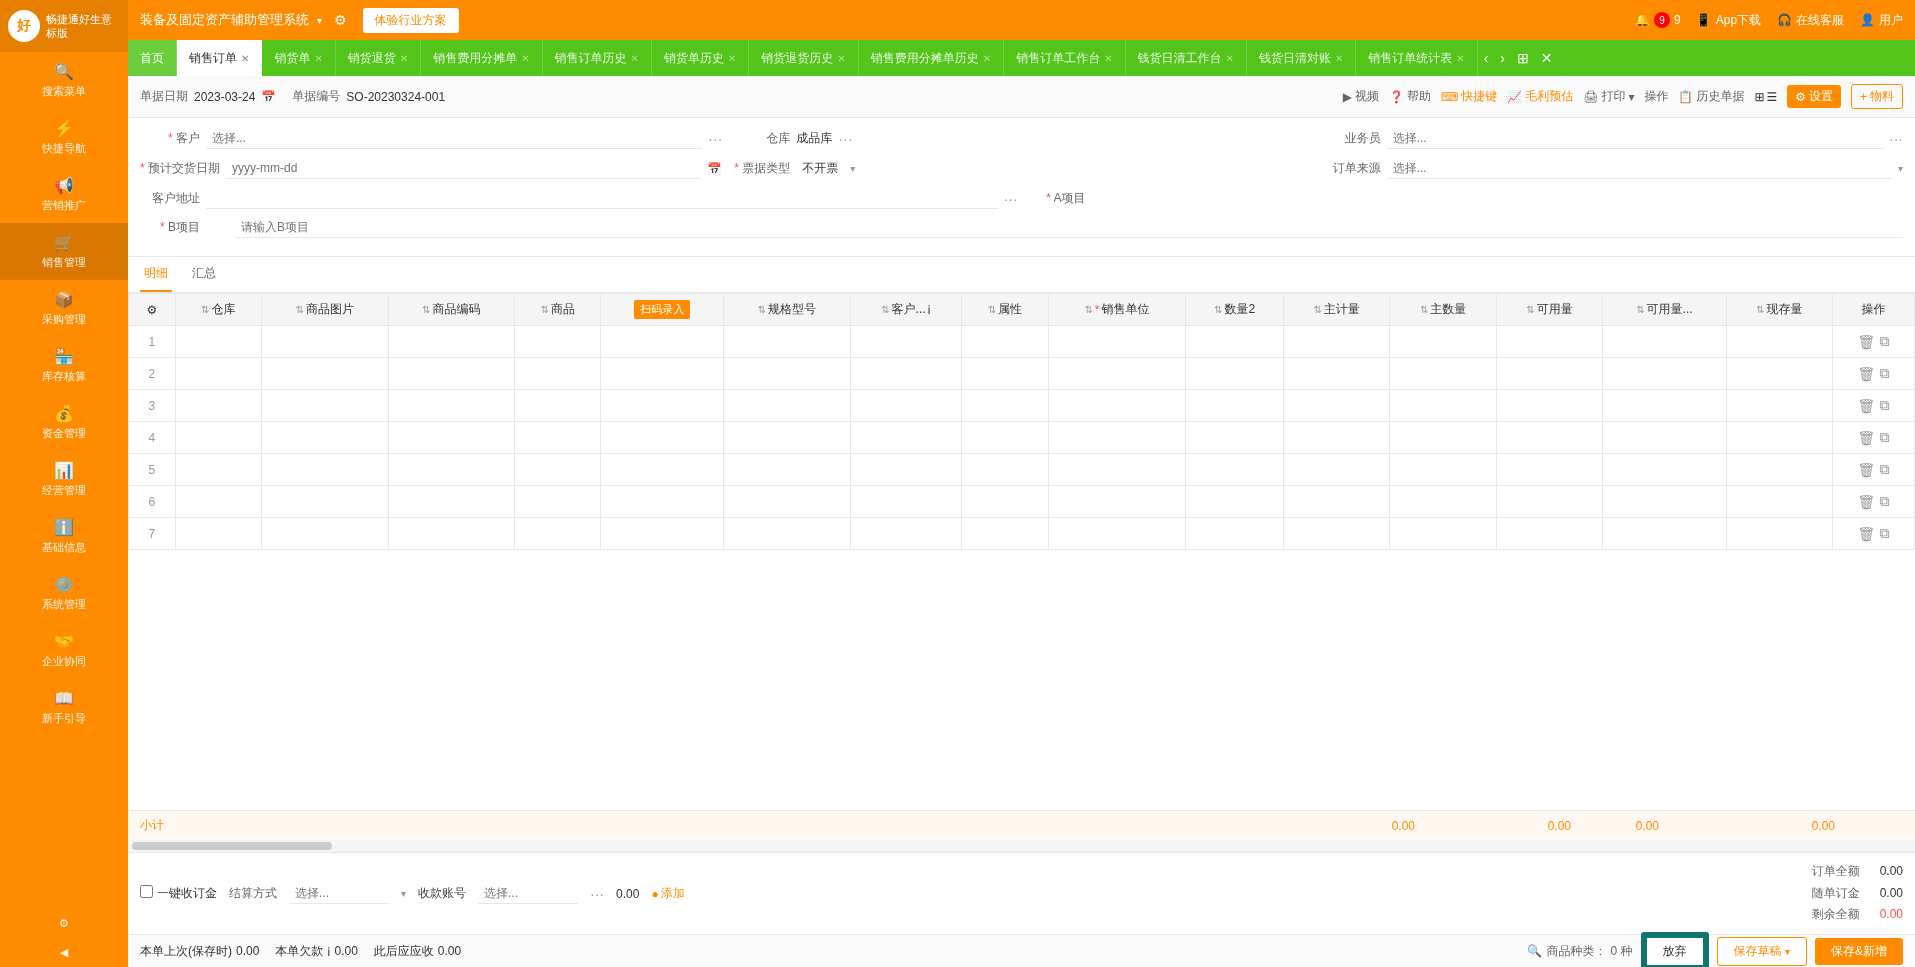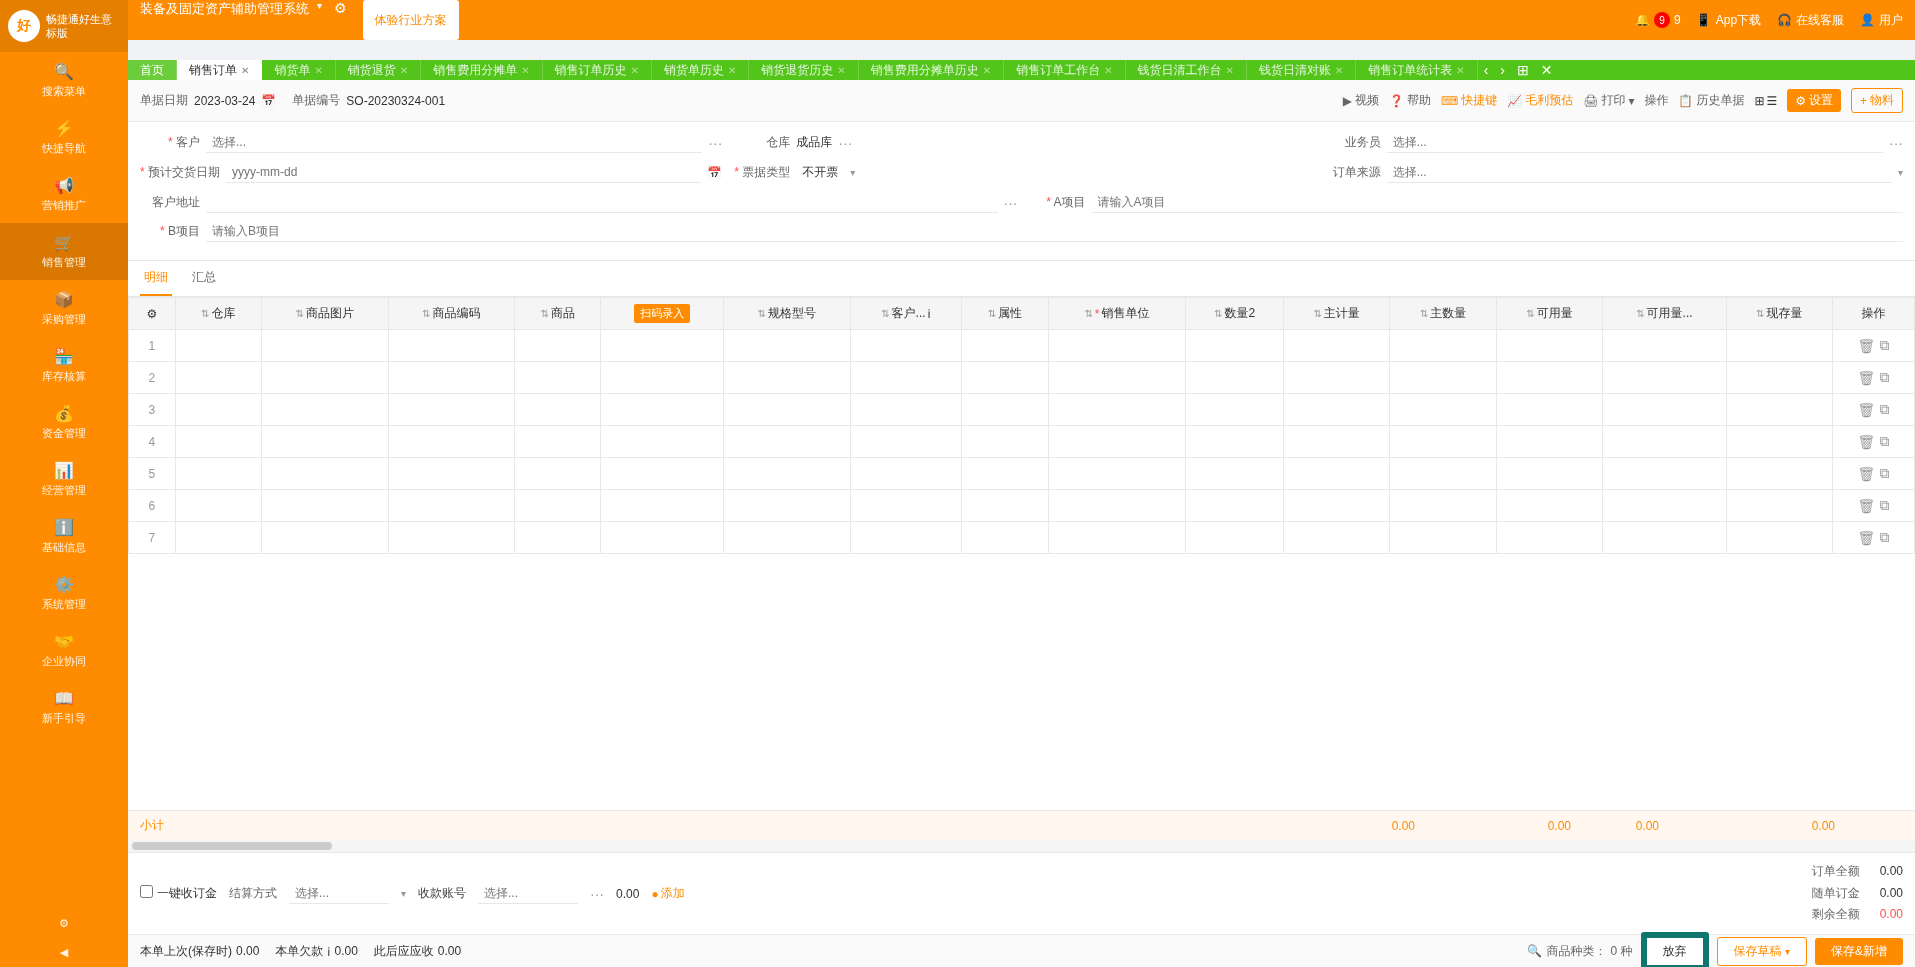--- a/index.html
+++ b/index.html
@@ -13,31 +13,31 @@
     .sidebar-nav-item { display: flex; flex-direction: column; align-items: center; padding: 10px 4px; cursor: pointer; color: rgba(255,255,255,0.9); font-size: 11px; gap: 3px; }
     .sidebar-nav-item.active { background: rgba(0,0,0,0.15); }
     .sidebar-nav-icon { font-size: 16px; }
     .sidebar-bottom { margin-top: auto; display: flex; flex-direction: column; }
     .sidebar-bottom-item { display: flex; flex-direction: column; align-items: center; padding: 8px 4px; cursor: pointer; color: rgba(255,255,255,0.9); font-size: 11px; gap: 3px; }
 
     
     .main { flex: 1; display: flex; flex-direction: column; height: 967px; overflow: hidden; }
 
     
-    .topbar { height: 40px; background: #ff8c00; display: flex; padding: 0 12px; gap: 8px; }
+    .topbar { height: 40px; background: #ff8c00; display: flex; align-items: center; padding: 0 12px; gap: 8px; }
     .topbar-title { color: white; font-size: 13px; font-weight: 500; }
     .topbar-arrow { color: white; font-size: 10px; }
     .topbar-gear { color: white; font-size: 14px; cursor: pointer; margin-left: 4px; }
     .topbar-btn { background: white; color: #ff8c00; border: none; padding: 4px 12px; border-radius: 3px; font-size: 12px; cursor: pointer; margin-left: 8px; font-weight: 500; }
     .topbar-right { margin-left: auto; display: flex; align-items: center; gap: 16px; color: white; font-size: 12px; }
     .topbar-right-item { display: flex; align-items: center; gap: 4px; cursor: pointer; }
     .notification-badge { background: red; color: white; border-radius: 50%; width: 16px; height: 16px; font-size: 10px; display: flex; align-items: center; justify-content: center; }
 
     
-    .tabbar { height: 20px; background: #4CAF50; display: flex; align-items: stretch; overflow: hidden; margin-top: 20px; }
+    .tabbar { height: 36px; background: #4CAF50; display: flex; align-items: stretch; overflow: hidden; }
     .tab { display: flex; align-items: center; padding: 0 12px; gap: 4px; cursor: pointer; white-space: nowrap; font-size: 12px; color: rgba(255,255,255,0.85); border-right: 1px solid rgba(255,255,255,0.2); }
     .tab.home { background: rgba(255,255,255,0.15); color: white; }
     .tab.active { background: white; color: #333; }
     .tab-close { font-size: 10px; cursor: pointer; opacity: 0.6; }
     .tab-nav { display: flex; align-items: center; padding: 0 6px; cursor: pointer; color: white; font-size: 14px; }
 
     
     .content { flex: 1; background: white; display: flex; flex-direction: column; overflow: hidden; }
 
     
@@ -361,28 +361,27 @@
       </div>
 
       <div class="form-row">
         <div class="field-group">
           <span class="field-label">客户地址</span>
           <input type="text" class="field-input" placeholder="" style="flex: 2 1 0%;">
           <span class="dots">···</span>
         </div>
         <div class="field-group">
           <span class="field-label required">A项目</span>
-          <input type="text" class="field-input" style="flex: 2 1 0%;" placeholder="请输入A项目">
         </div>
       </div>
 
       <div class="form-row">
         <div class="field-group">
           <span class="field-label required">B项目</span>
-          <input type="text" class="field-input" style="flex: 2 1 0%;" placeholder="请输入B项目">
+          <input type="text" class="field-input" style="flex: 2 1 0%; margin-left: 29px;" placeholder="请输入B项目">
         </div>
       </div>
     </div>
 
     <div class="detail-tabs">
       <div class="detail-tab active">
         <span>明细</span>
       </div>
       <div class="detail-tab">
         <span>汇总</span>

